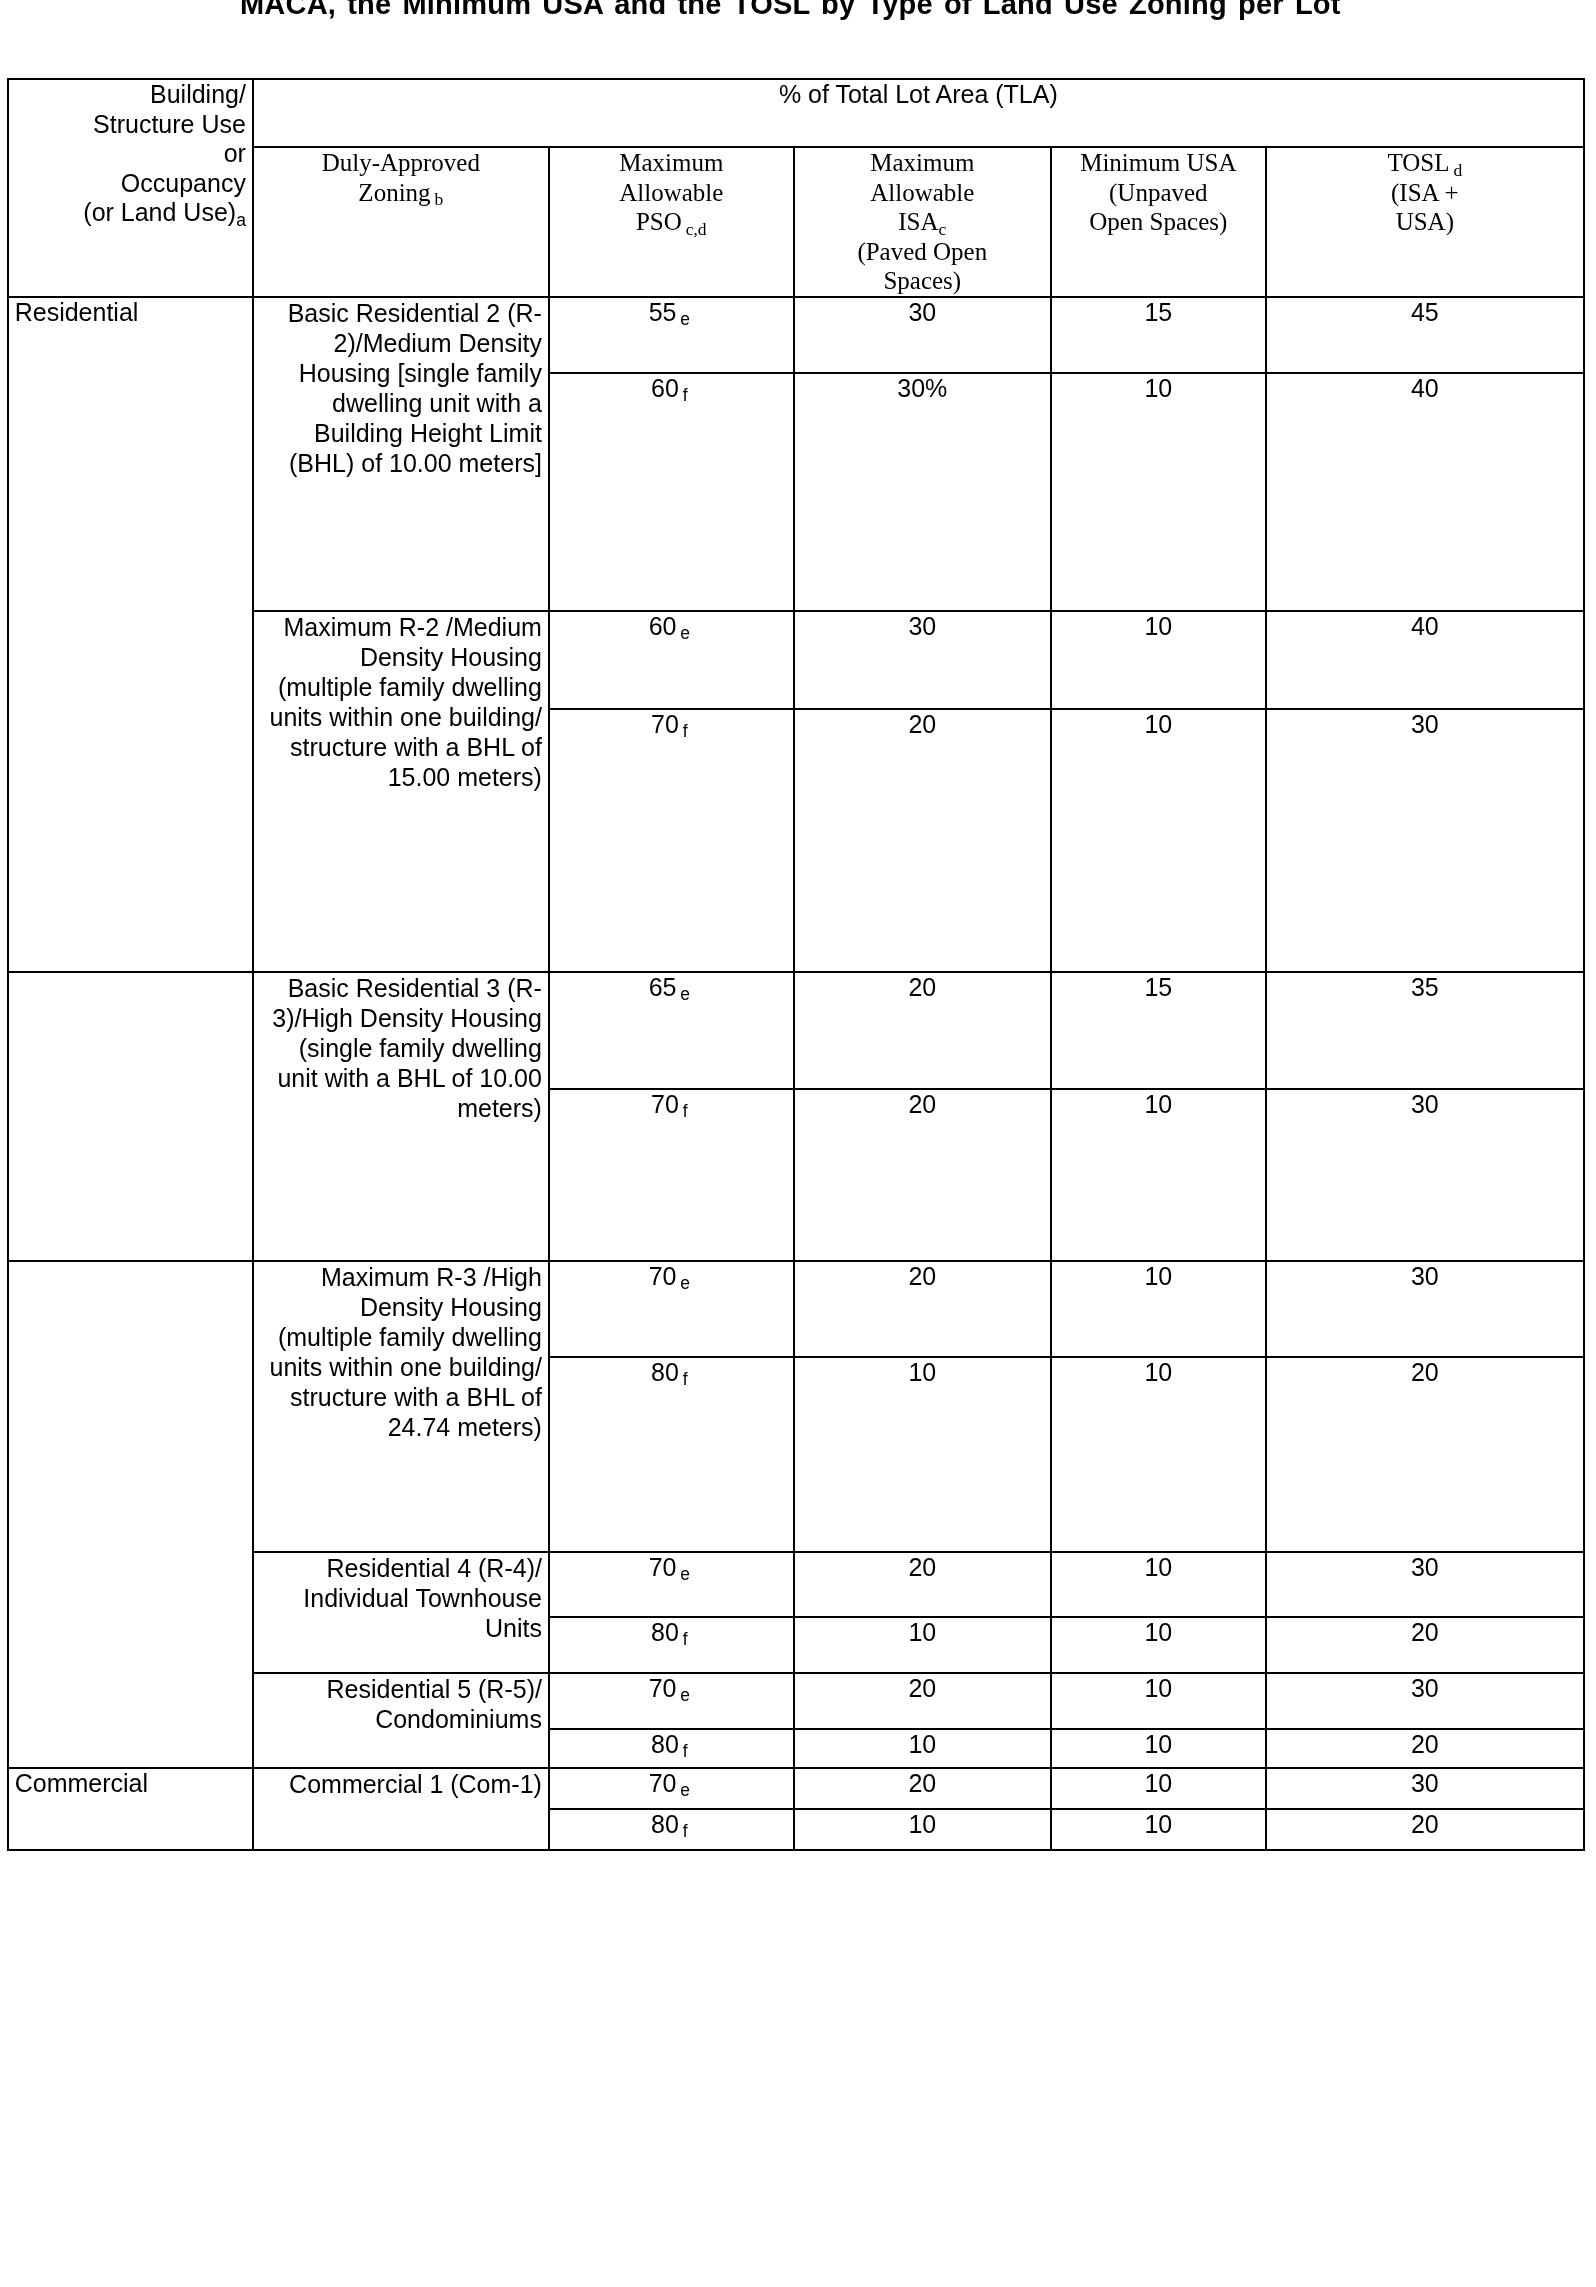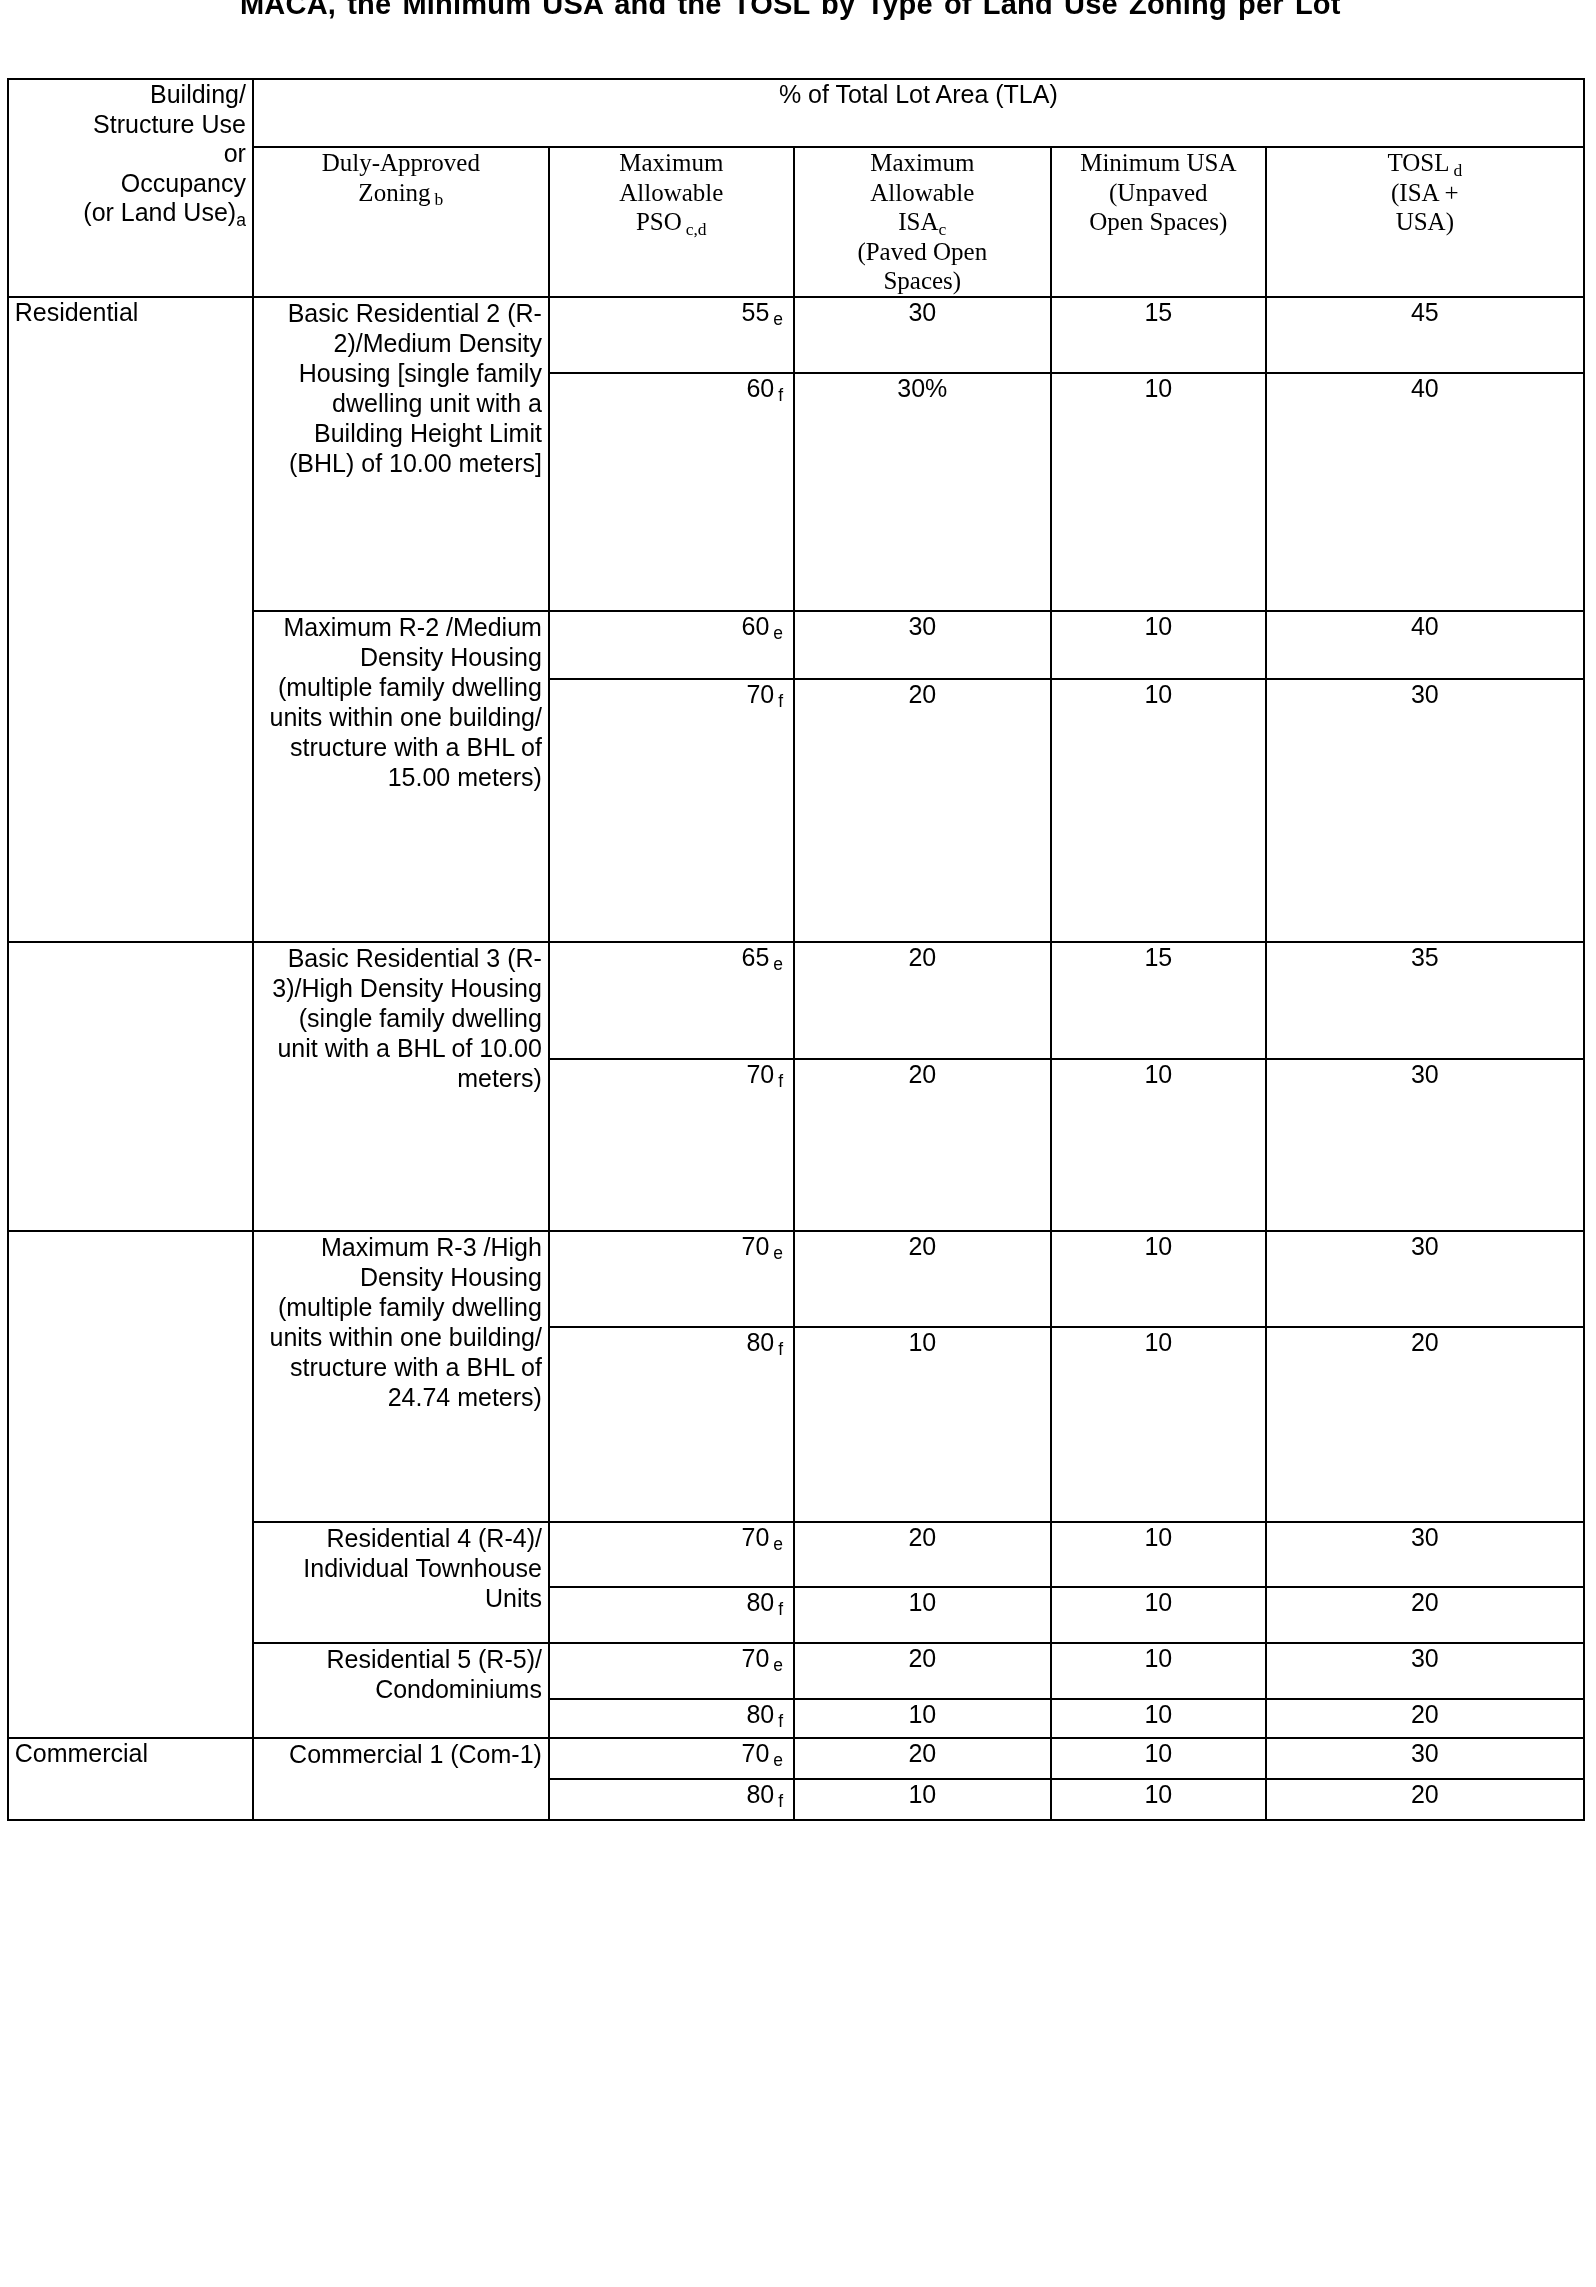--- a/index.html
+++ b/index.html
@@ -95,21 +95,21 @@
     vertical-align: top;
     padding-top: 3.9px;
     padding-left: 7.8px;
     line-height: 1.205;
     text-align: right;
   }
   td.num {
     text-align: center;
     vertical-align: middle;
   }
-  td.num.pso { padding-right: 9.8px; text-align: right; }
+  td.num.pso { padding-right: 9.8px; }
 </style>
 </head>
 <body>
 
 <div class="page">
 
   <div class="title">MACA, the Minimum USA and the TOSL by Type of Land Use Zoning per Lot</div>
 
   <table class="zoning">
     <colgroup>
@@ -168,21 +168,21 @@
           <td class="num"><span>30</span></td>
           <td class="num"><span>15</span></td>
           <td class="num"><span>45</span></td>
         </tr>
         <tr style="height: 238px;">
           <td class="num pso"><span>60</span><sub class="sb sb-sp">f</sub></td>
           <td class="num"><span>30%</span></td>
           <td class="num"><span>10</span></td>
           <td class="num"><span>40</span></td>
         </tr>
-        <tr style="height: 68px; border-radius: 13px;">
+        <tr style="height: 98px; border-radius: 13px;">
           <td class="zone-cell" rowspan="2">Maximum R-2 /Medium Density Housing (multiple family dwelling units within one building/ structure with a BHL of 15.00 meters)</td>
           <td class="num pso"><span>60</span><sub class="sb sb-sp">e</sub></td>
           <td class="num"><span>30</span></td>
           <td class="num"><span>10</span></td>
           <td class="num"><span>40</span></td>
         </tr>
         <tr style="height: 263px;">
           <td class="num pso"><span>70</span><sub class="sb sb-sp">f</sub></td>
           <td class="num"><span>20</span></td>
           <td class="num"><span>10</span></td>

